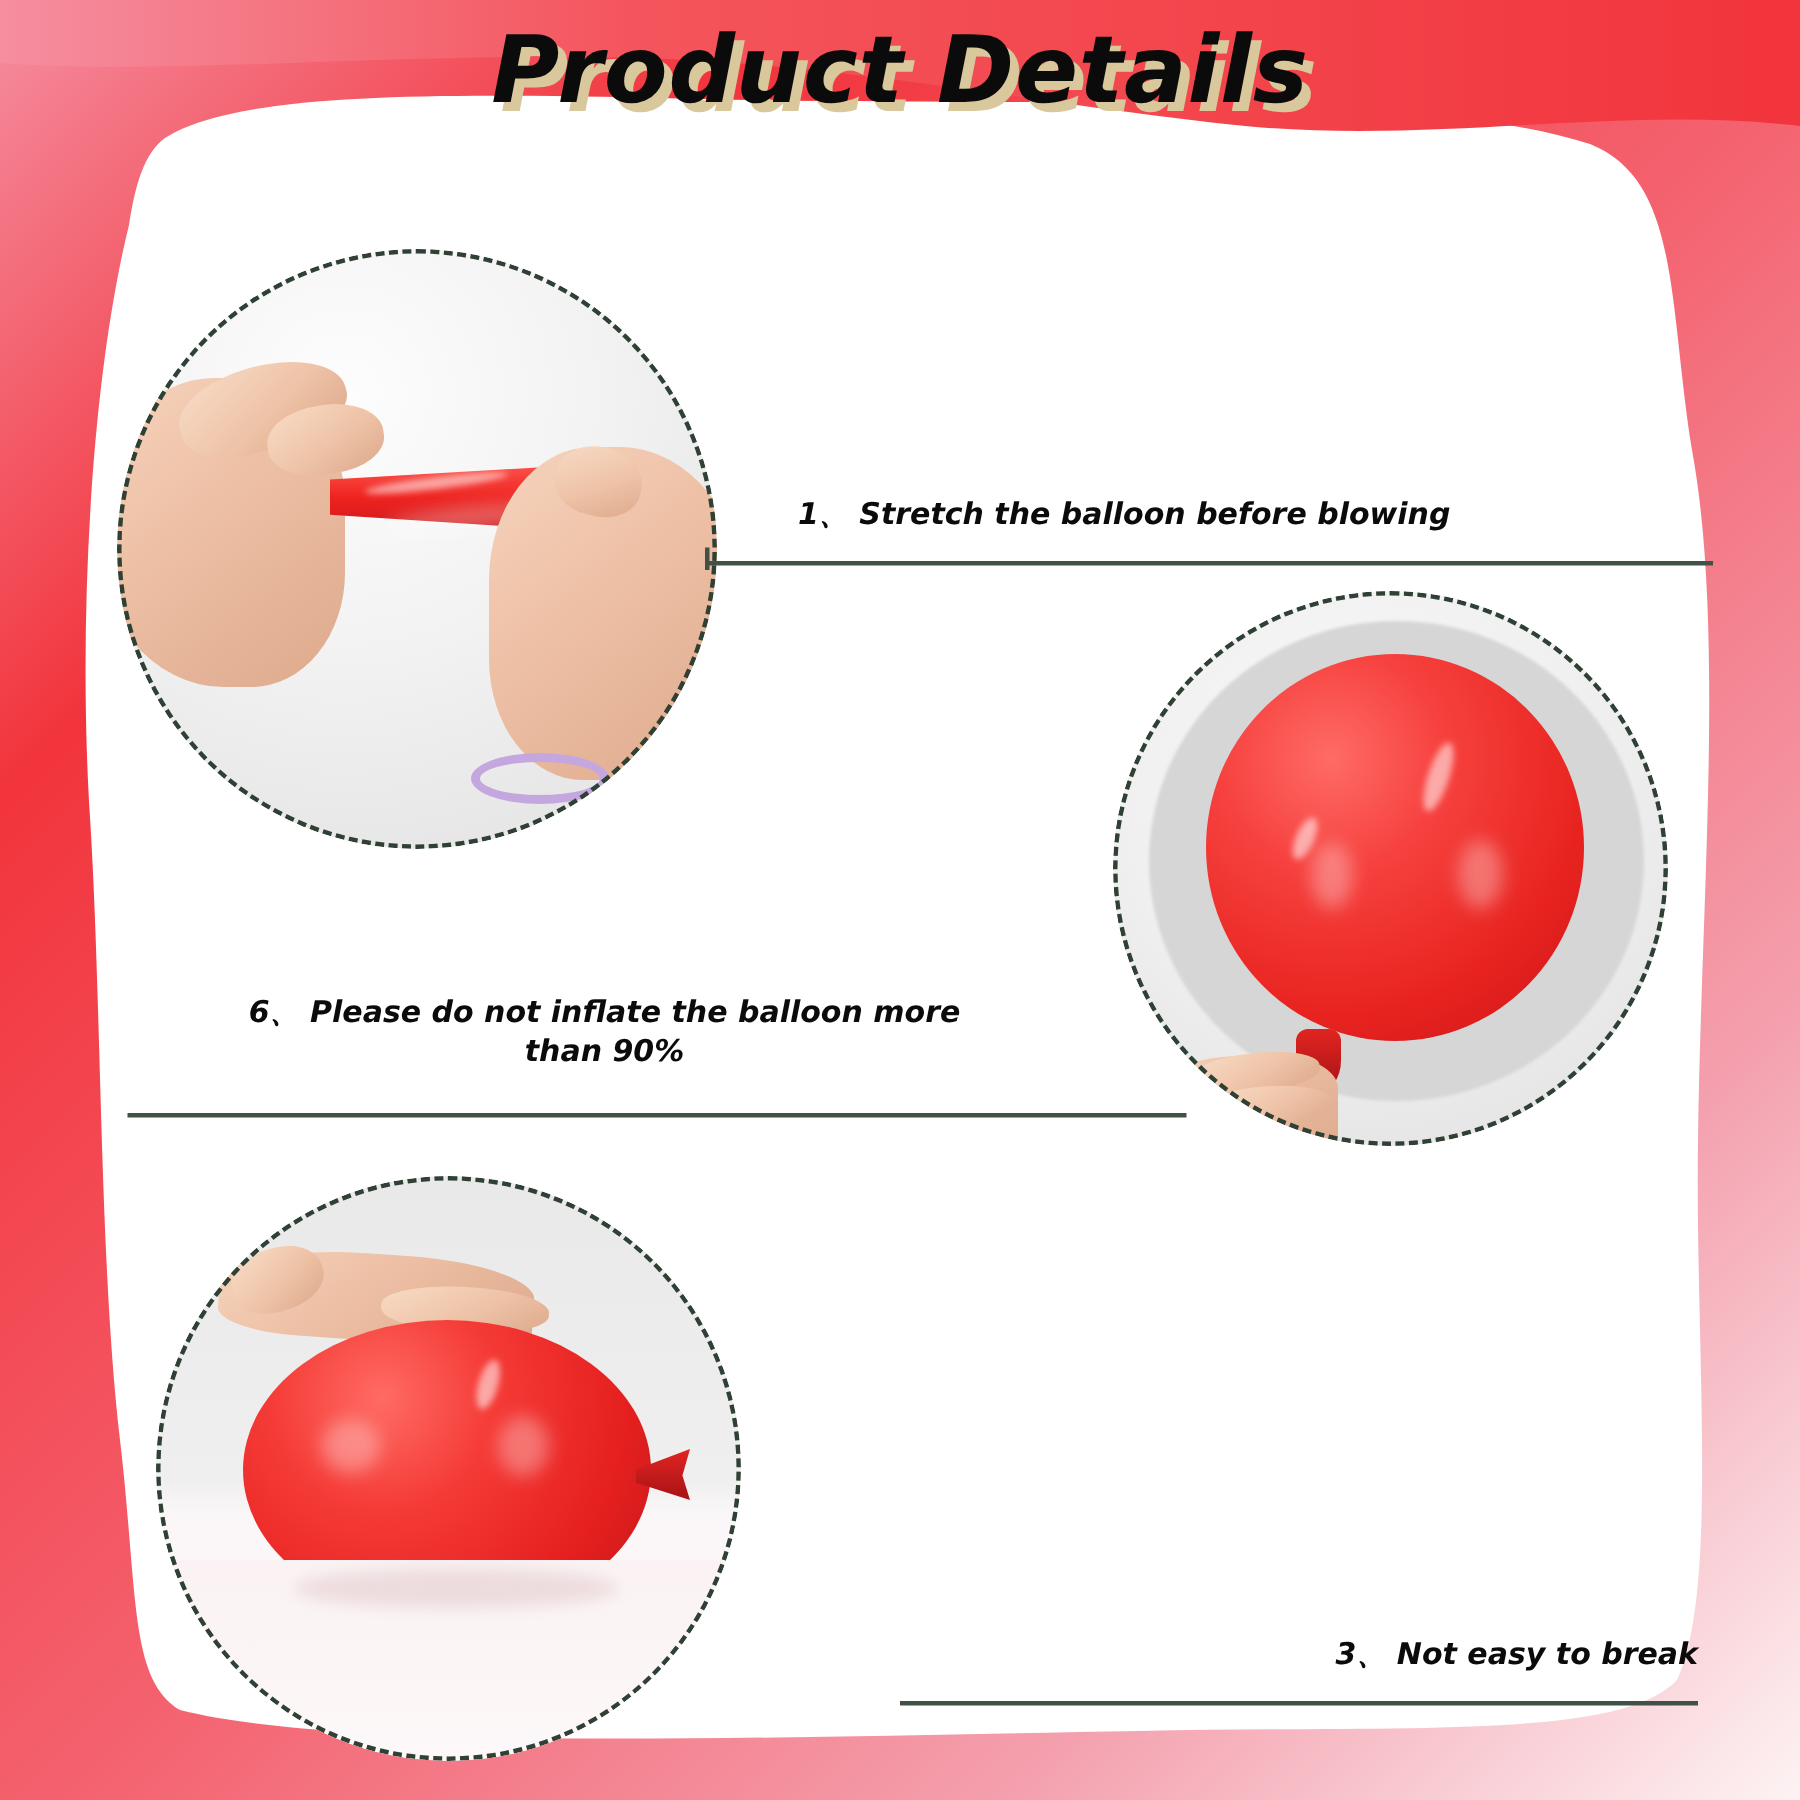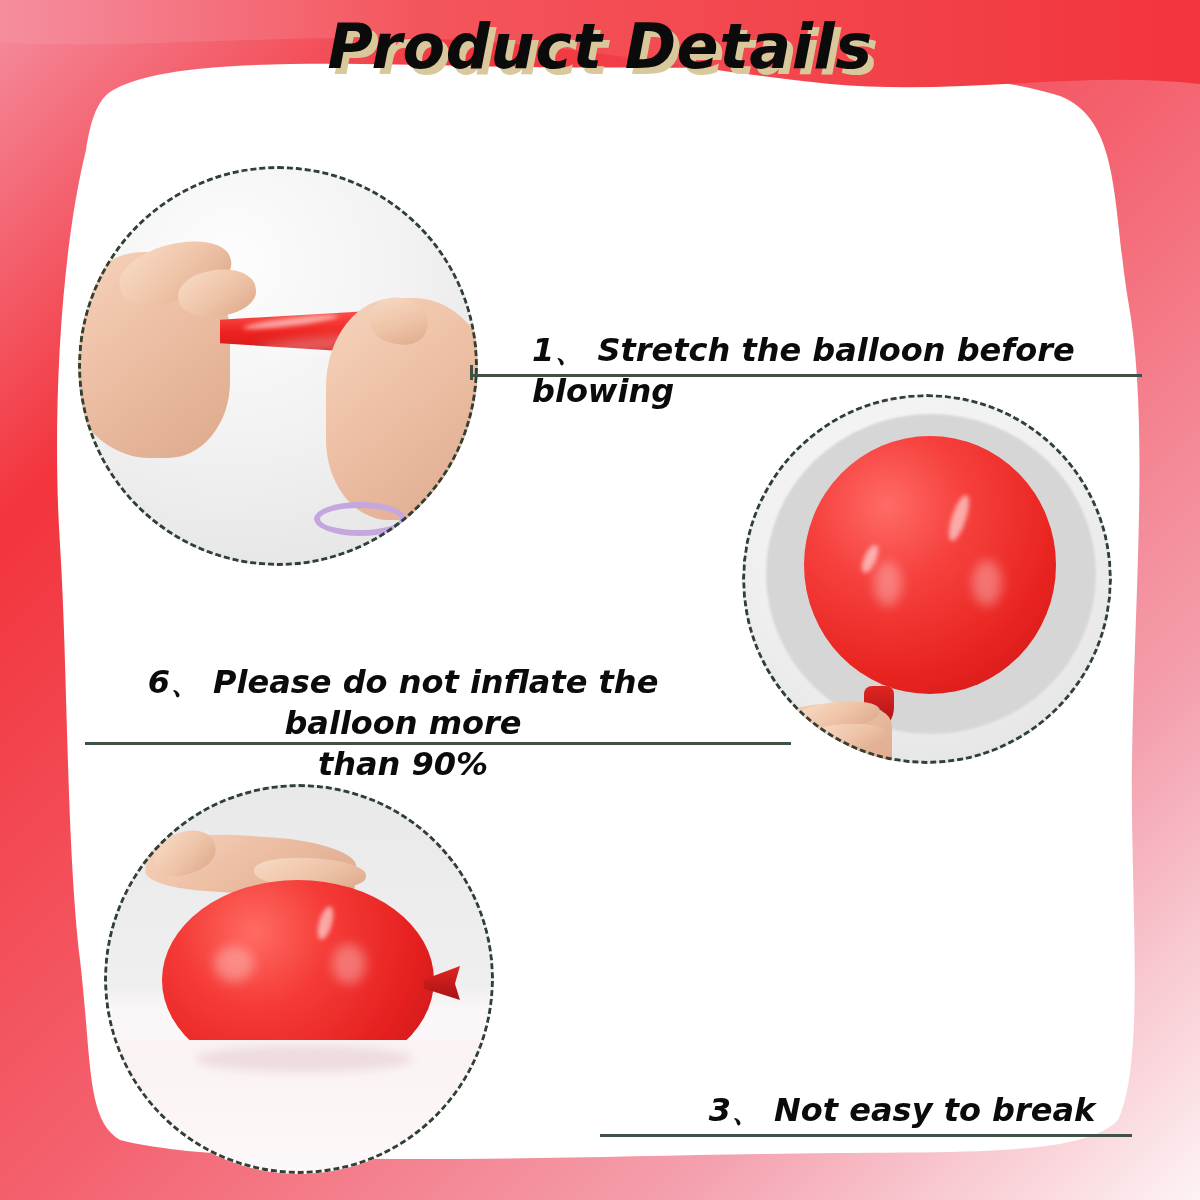--- a/index.html
+++ b/index.html
@@ -112,21 +112,21 @@
   }
 
   
   .caption {
     position: absolute;
     z-index: 5;
     font-family: "DejaVu Sans", sans-serif;
     font-weight: bold;
     font-style: italic;
     color: #0b0b0b;
-    font-size: 32px;
+    font-size: 20px;
     line-height: 1.28;
     white-space: pre-line;
   }
   .rule {
     position: absolute;
     height: 3px;
     background: #3f5245;
     z-index: 4;
   }
   .rule-cap {
@@ -137,21 +137,21 @@
     z-index: 4;
   }
 
   #caption-1 { left: 532px; top: 330px; width: 620px; text-align: left; }
   #rule-1    { left: 470px; top: 374px; width: 672px; }
   #cap-1     { left: 470px; top: 365px; }
 
   #caption-2 { left: 78px;  top: 662px; width: 650px; text-align: center; }
   #rule-2    { left: 85px;  top: 742px; width: 706px; }
 
-  #caption-3 { left: 652px; top: 1090px; width: 500px; text-align: center; }
+  #caption-3 { left: 632px; top: 1090px; width: 500px; text-align: right; }
   #rule-3    { left: 600px; top: 1134px; width: 532px; }
 </style>
 </head>
 <body>
 
 <div id="page">
 
   <div class="border-layer">
     <svg viewBox="0 0 1200 1200" xmlns="http://www.w3.org/2000/svg">
       <defs>

